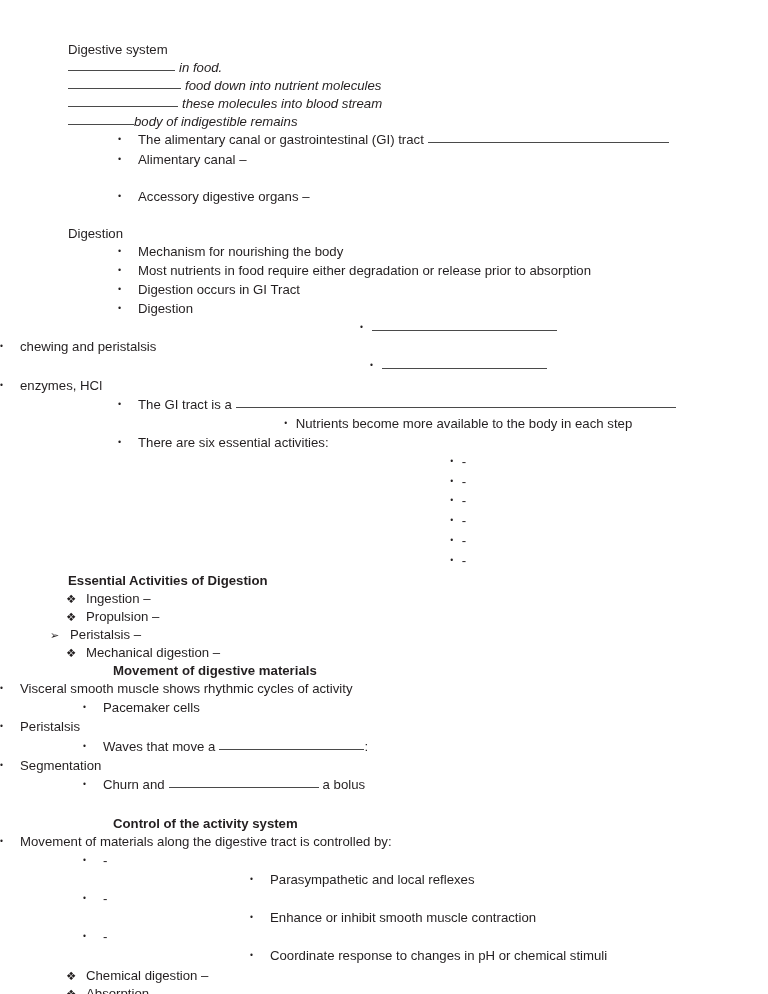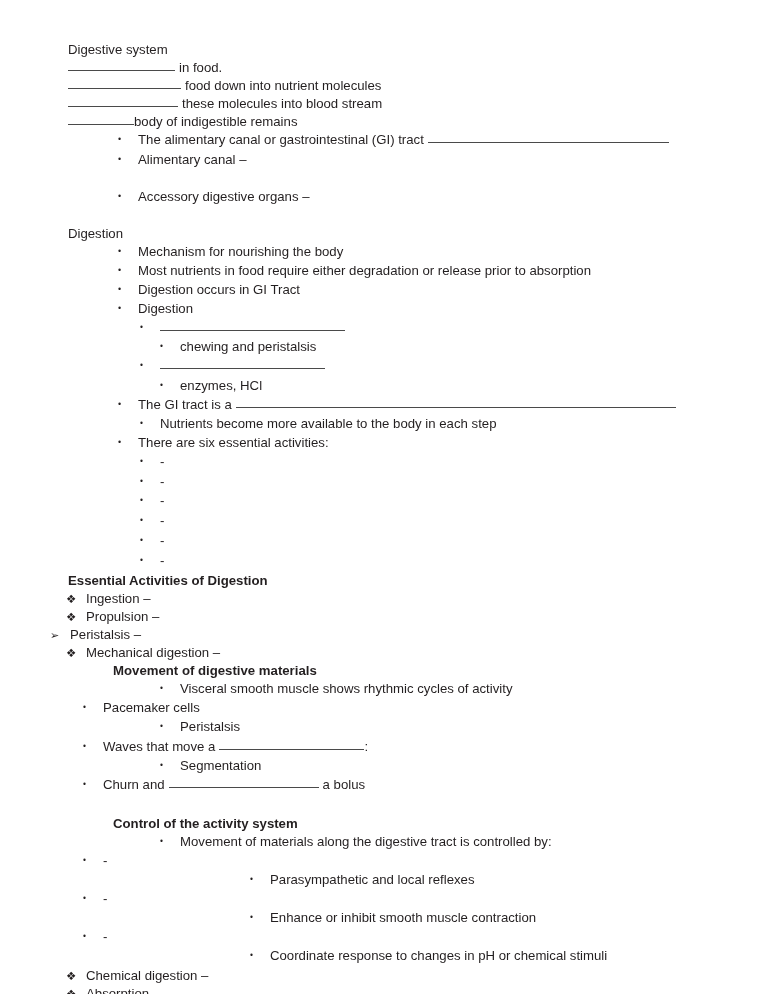--- a/index.html
+++ b/index.html
@@ -36,31 +36,32 @@
     line-height: 18.1px;
     white-space: nowrap;
     color: #231f20;
   }
   .line.tall { line-height: 18.3px; }
 
   .heading {
     font-weight: bold;
   }
   .italic {
+    font-style: italic;
   }
   .bold {
     font-weight: bold;
   }
 
   
   .lvl0  { padding-left: 68px; }
   .lvl0b { padding-left: 66px; }
   .lvl1  { padding-left: 118px; }
-  .lvl2  { padding-left: 140px; }
-  .lvl3  { padding-left: 160px; }
+  .lvl2  { padding-left: 140px; text-align: center; }
+  .lvl3  { }
   .lvl4  { padding-left: 83px; }
   .lvl5  { padding-left: 250px; }
   .arrow-lvl { padding-left: 50px; }
   .bold-head-lvl { padding-left: 113px; }
 
   
   .bul {
     display: inline-block;
     width: 20px;
     font-size: 13.2px;

